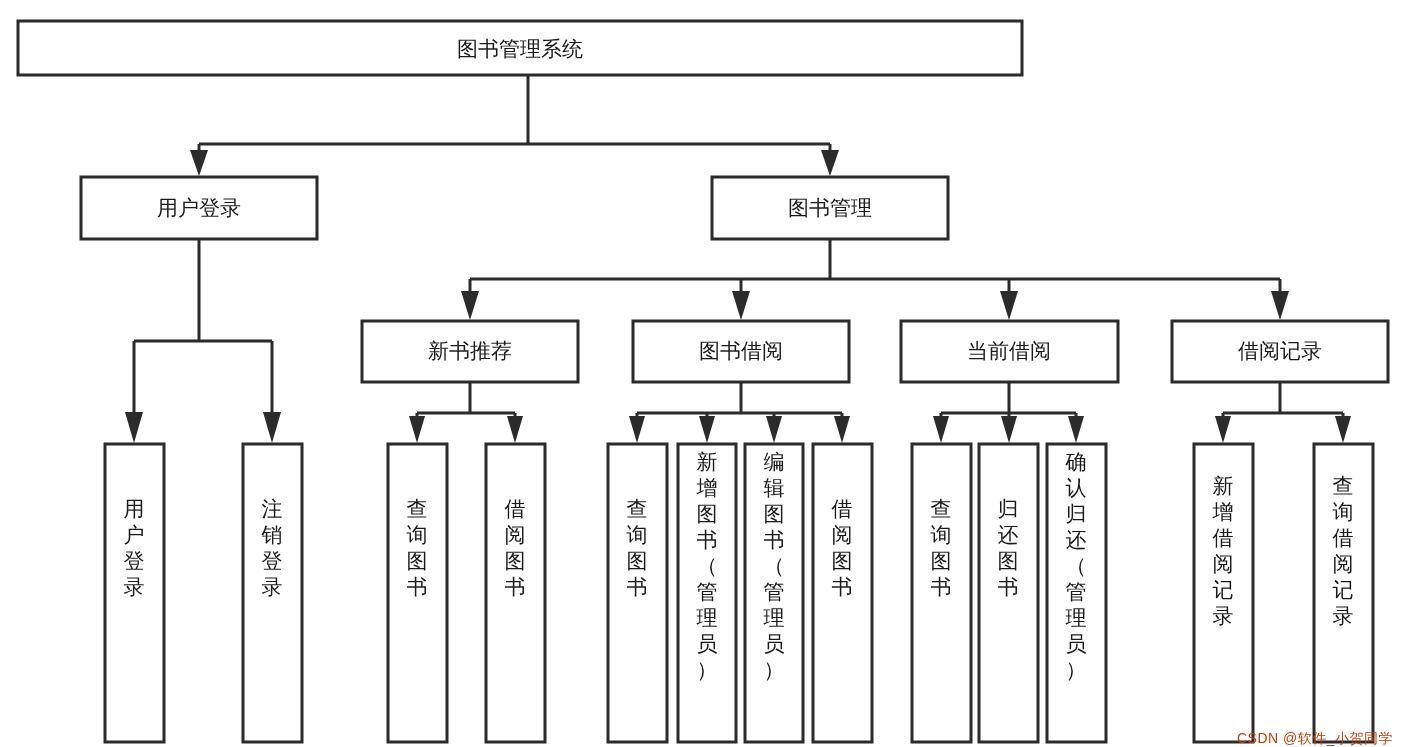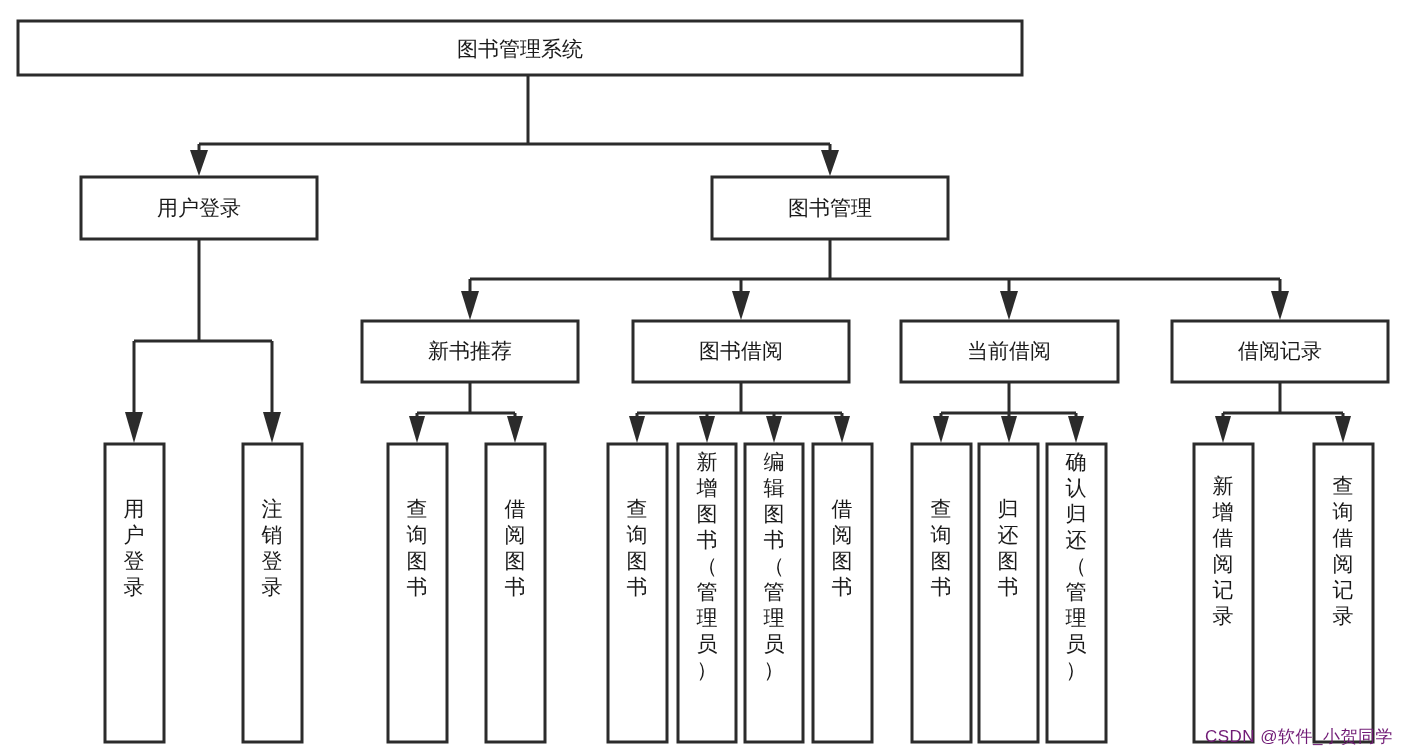--- a/index.html
+++ b/index.html
@@ -54,22 +54,22 @@
     fill: #1a1a1a;
     font-family: "Liberation Sans", "DejaVu Sans", sans-serif;
     font-size: 21px;
     text-anchor: middle;
   }
   .watermark {
     position: absolute;
     right: 12px;
     bottom: 6px;
     font-family: "Liberation Sans", "DejaVu Sans", sans-serif;
-    font-size: 17px;
-    color: #701a75;
+    font-size: 14px;
+    color: #c2410c;
     letter-spacing: 0.5px;
     white-space: nowrap;
     user-select: none;
   }
 </style>
 </head>
 <body>
 
 <div id="diagram-root">
 

